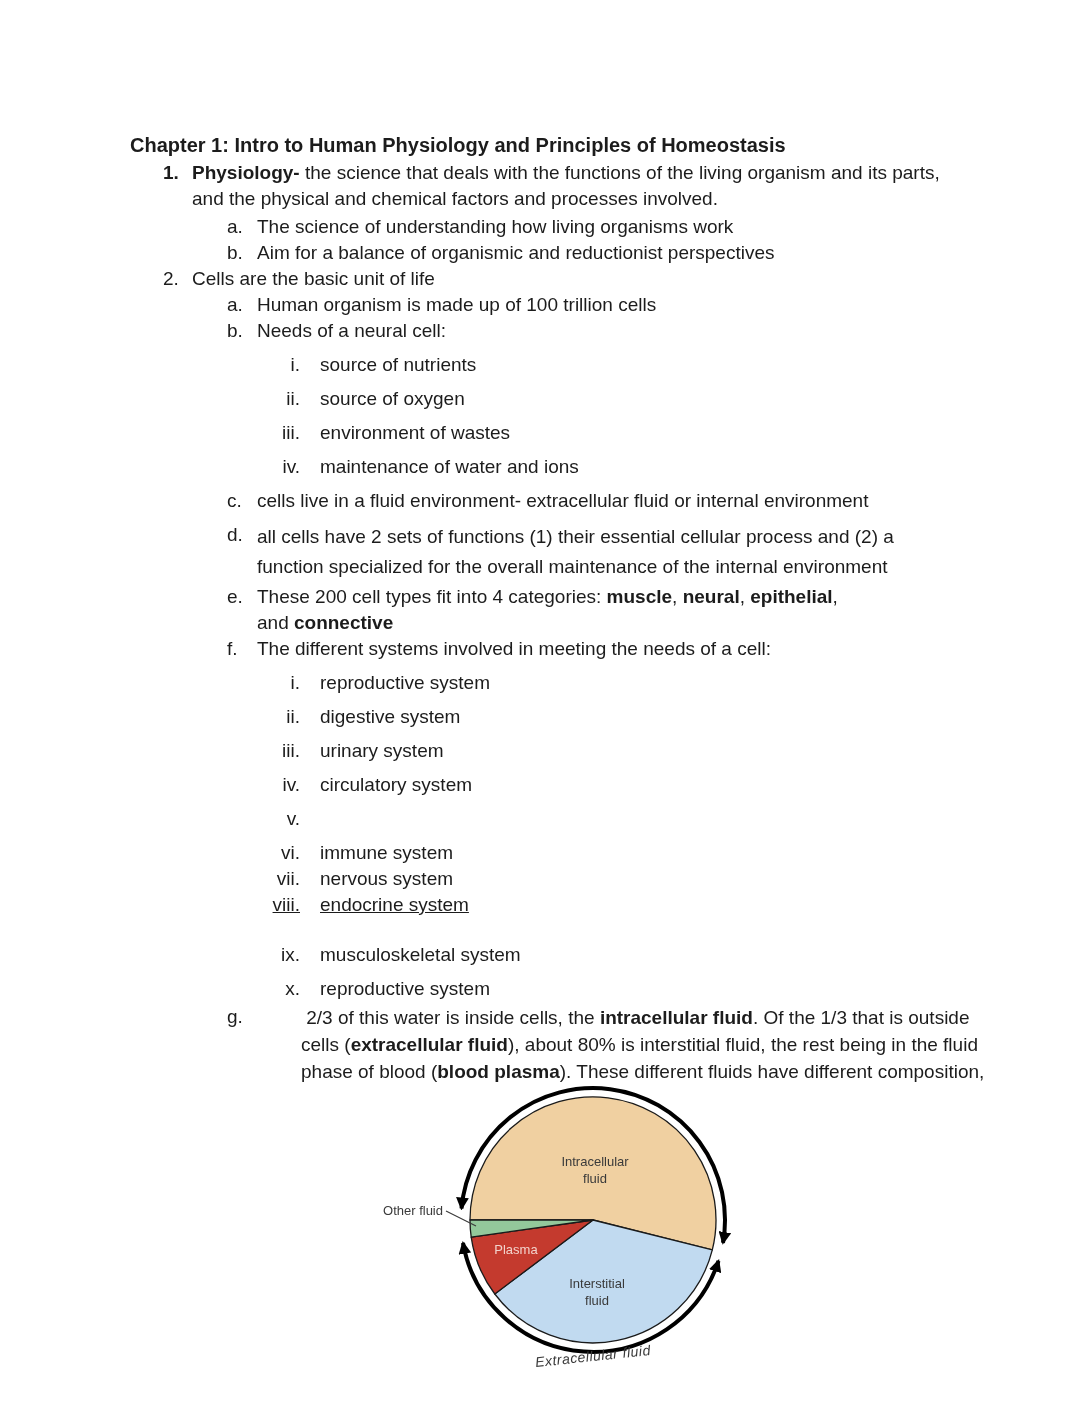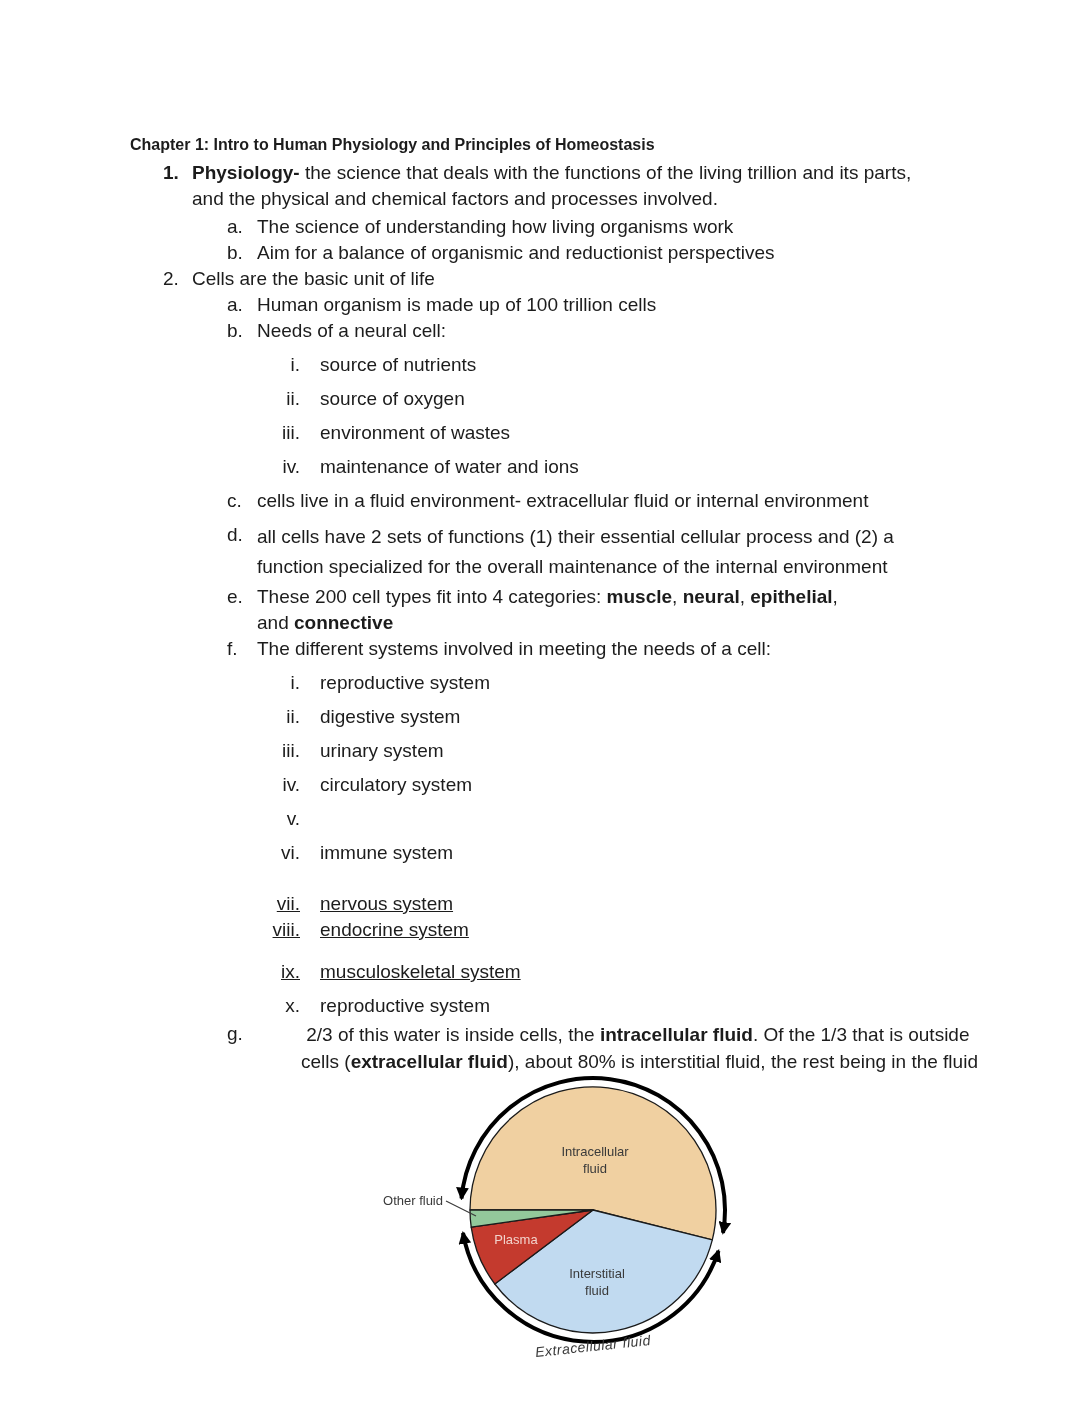--- a/index.html
+++ b/index.html
@@ -9,21 +9,21 @@
     background:#ffffff;
     font-family:"Liberation Sans", sans-serif;
     color:#1c1c1c;
     overflow:hidden;
   }
   .content {
     position:absolute; left:130px; top:132px; width:900px;
     font-size:19px; line-height:26px;
   }
   .title {
-    font-size:16px; font-weight:bold; line-height:26px; margin:0;
+    font-size:20px; font-weight:bold; line-height:26px; margin:0;
     white-space:pre;
   }
   .row { display:flex; align-items:flex-start; }
   .row .marker { flex:0 0 auto; white-space:pre; }
   .row .marker.bold { font-weight:bold; }
   .level1 > .marker { width:62px;  padding-left:33px;  box-sizing:border-box; }
   .level2 > .marker { width:127px; padding-left:97px;  box-sizing:border-box; }
   .level3 > .marker { width:190px; padding-right:20px; box-sizing:border-box; text-align:right; }
   .rowcontent { flex:1 1 auto; min-width:0; }
   .line { white-space:pre; }
@@ -36,21 +36,21 @@
 
 <div class="page">
   <div class="content">
 
     <h1 class="title">Chapter 1: Intro to Human Physiology and Principles of Homeostasis</h1>
 
     <div>
         <div class="row level1" style="margin-top: 2px;">
           <span class="marker bold">1.</span>
           <div class="rowcontent">
-            <div class="line"><b>Physiology- </b><span>the science that deals with the functions of the living trillion and its parts,</span></div>
+            <div class="line"><b>Physiology- </b><span>the science that deals with the functions of the living organism and its parts,</span></div>
             <div class="line"><span>and the physical and chemical factors and processes involved.</span></div>
           </div>
         </div>
         <div class="row level2" style="margin-top: 2px;">
           <span class="marker">a.</span>
           <div class="rowcontent">
             <div class="line"><span>The science of understanding how living organisms work</span></div>
           </div>
         </div>
         <div class="row level2">
@@ -153,49 +153,50 @@
         </div>
         <div class="row level3" style="margin-top: 8px;">
           <span class="marker">v.</span>
         </div>
         <div class="row level3" style="margin-top: 8px;">
           <span class="marker">vi.</span>
           <div class="rowcontent">
             <div class="line"><span>immune system</span></div>
           </div>
         </div>
-        <div class="row level3" style="margin-top: 25px; text-decoration: underline;">
+        <div class="row level3" style="margin-top: 0;">
           <span class="marker">vii.</span>
           <div class="rowcontent">
             <div class="line"><span>nervous system</span></div>
           </div>
         </div>
         <div class="row level3" style=" text-decoration: underline;">
           <span class="marker">viii.</span>
           <div class="rowcontent">
             <div class="line"><span>endocrine system</span></div>
           </div>
         </div>
-        <div class="row level3" style="margin-top: 16px; text-decoration: underline;">
+        <div class="row level3" style="margin-top: 24px;">
           <span class="marker">ix.</span>
           <div class="rowcontent">
             <div class="line"><span>musculoskeletal system</span></div>
           </div>
         </div>
         <div class="row level3" style="margin-top: 8px;">
           <span class="marker">x.</span>
           <div class="rowcontent">
             <div class="line"><span>reproductive system</span></div>
           </div>
         </div>
         <div class="row level2" style="margin-top: 2px;">
           <span class="marker">g.</span>
           <div class="rowcontent" style="line-height: 27px; margin-left: 44px;">
             <div class="line"><span> 2/3 of this water is inside cells, the </span><b>intracellular fluid</b><span>. Of the 1/3 that is outside</span></div>
             <div class="line"><span>cells (</span><b>extracellular fluid</b><span>), about 80% is interstitial fluid, the rest being in the fluid</span></div>
+            <div class="line"><span>phase of blood (</span><b>blood plasma</b><span>). These different fluids have different composition,</span></div>
           </div>
         </div>
       </div>
 
     <div class="figure-wrap">
       <svg width="370" height="296" viewBox="0 0 370 296">
         <defs>
           <marker id="arr" viewBox="0 0 10 10" refX="8.5" refY="5" markerWidth="3.2" markerHeight="3.2" orient="auto-start-reverse">
             <path d="M0,0 L10,5 L0,10 z" fill="#000000"></path>
           </marker>

